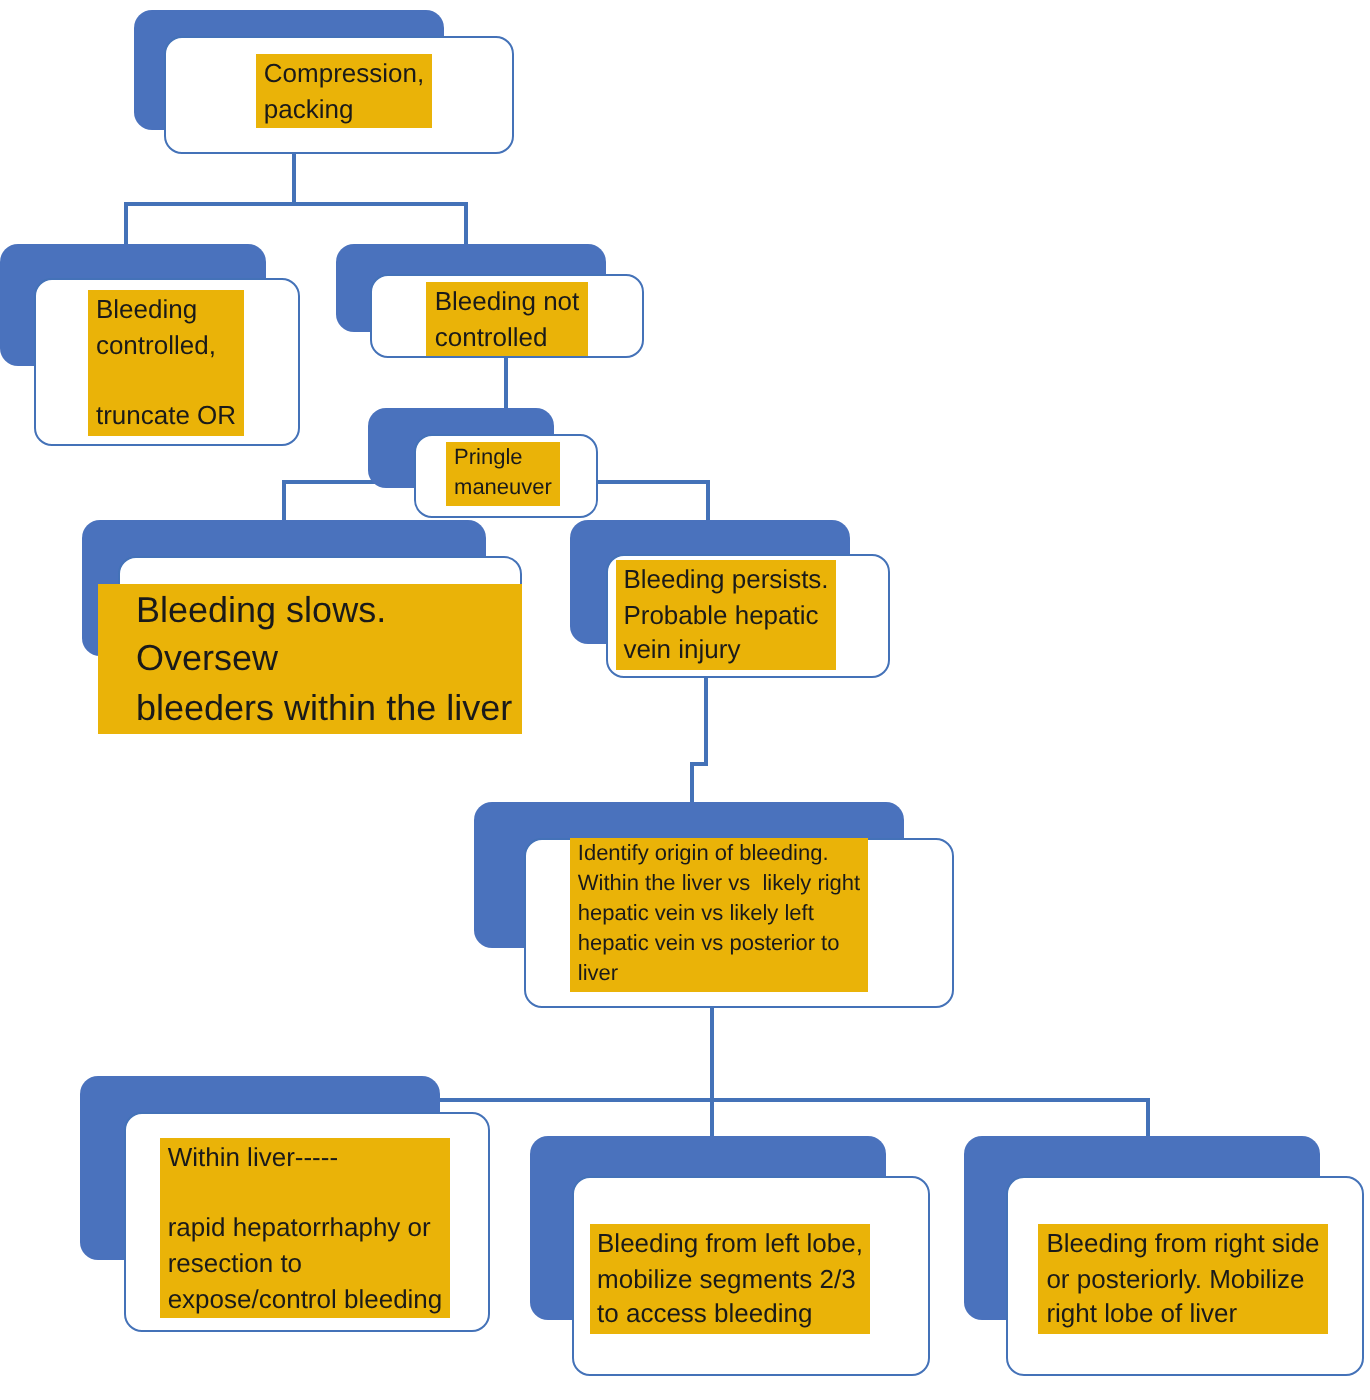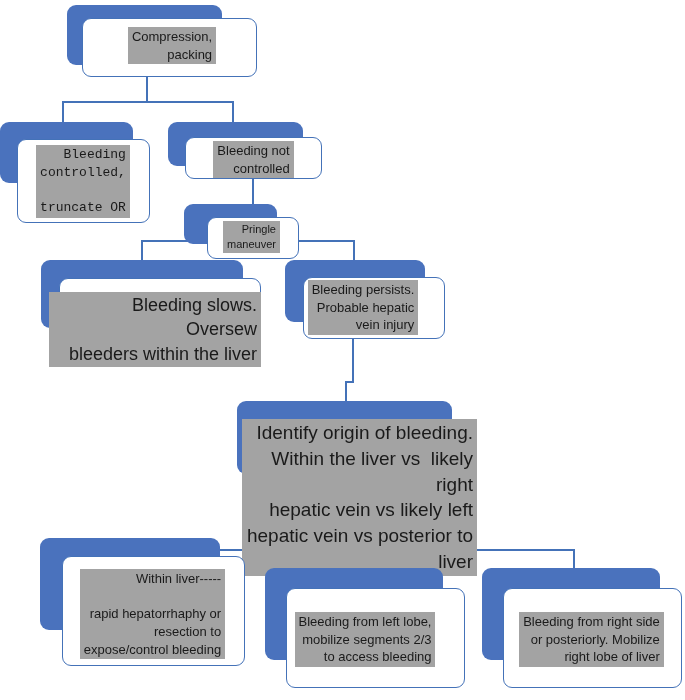--- a/index.html
+++ b/index.html
@@ -40,23 +40,23 @@
   }
   .node .textwrap {
     position: absolute;
     left: 0;
     right: 0;
     display: flex;
     justify-content: center;
   }
   .node .label {
     display: inline-block;
-    background: #a3a3a3;
+    background: #eab308;
     color: #1a1a1a;
-    text-align: right;
+    text-align: left;
     white-space: pre-wrap;
     line-height: 1.36;
     padding: 1px 4px;
     box-sizing: border-box;
   }
 
   
   .conn {
     position: absolute;
     background: #4472b8;
@@ -96,21 +96,21 @@
     <div class="body" style="left:15px; top:13px; width:175px; height:59px;"></div>
     <div class="textwrap" style="top:22px;">
       <span class="label" style="font-size:13px; margin-left:20px;">Compression,
 packing</span>
     </div>
   </div>
 
   <div class="node" style="left:0px; top:122px; width:150px; height:102px;">
     <div class="shadow" style="left:0; top:0; width:133px; height:61px;"></div>
     <div class="body" style="left:17px; top:17px; width:133px; height:84px;"></div>
-    <div class="textwrap" style="top:23px;font-family:Liberation Mono, monospace;">
+    <div class="textwrap" style="top:23px;">
       <span class="label" style="font-size:13px; margin-left:16px;">Bleeding
 controlled,
 
 truncate OR</span>
     </div>
   </div>
 
   <div class="node" style="left:168px; top:122px; width:155px; height:60px;">
     <div class="shadow" style="left:0; top:0; width:135px; height:44px;"></div>
     <div class="body" style="left:17px; top:15px; width:137px; height:42px;"></div>
@@ -145,21 +145,21 @@
       <span class="label" style="font-size:13px; margin-left:16px;">Bleeding persists.
 Probable hepatic
 vein injury</span>
     </div>
   </div>
 
   <div class="node" style="left:237px; top:401px; width:240px; height:104px;">
     <div class="shadow" style="left:0; top:0; width:215px; height:73px;"></div>
     <div class="body" style="left:25px; top:18px; width:215px; height:85px;"></div>
     <div class="textwrap" style="top:18px;">
-      <span class="label" style="font-size:19px; margin-left:5px;">Identify origin of bleeding.
+      <span class="label" style="font-size:11px; margin-left:5px;">Identify origin of bleeding.
 Within the liver vs  likely right
 hepatic vein vs likely left
 hepatic vein vs posterior to
 liver</span>
     </div>
   </div>
 
   <div class="node" style="left:40px; top:538px; width:205px; height:128px;">
     <div class="shadow" style="left:0; top:0; width:180px; height:92px;"></div>
     <div class="body" style="left:22px; top:18px; width:183px; height:110px;"></div>

